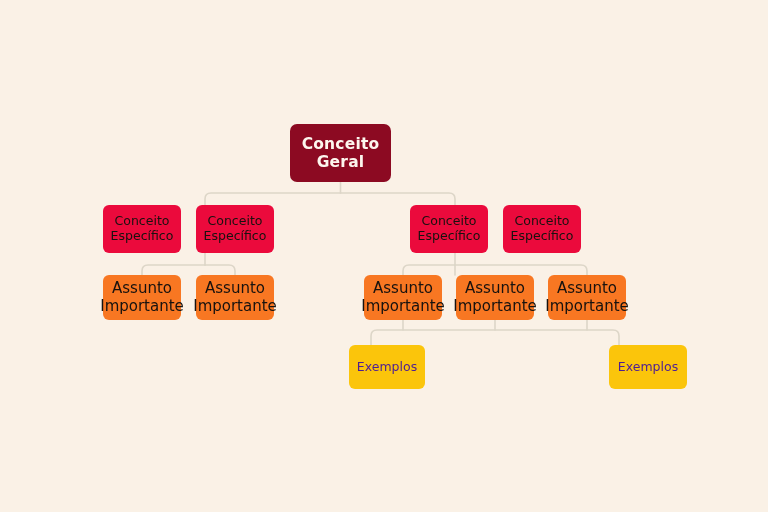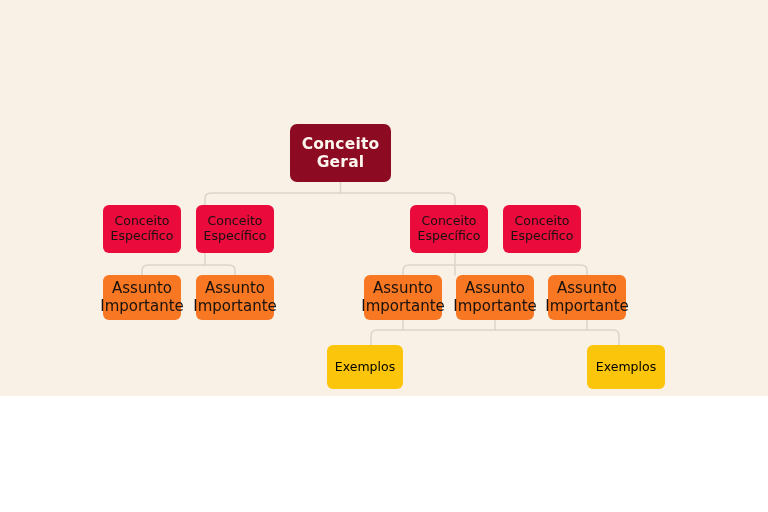--- a/index.html
+++ b/index.html
@@ -8,21 +8,21 @@
   }
   body {
     width: 768px;
     height: 512px;
     overflow: hidden;
     font-family: "DejaVu Sans", sans-serif;
   }
   #canvas {
     position: relative;
     width: 768px;
-    height: 396px;
+    height: 512px;
     background: #faf1e6;
   }
   #edges {
     position: absolute;
     left: 0;
     top: 0;
     width: 768px;
     height: 512px;
   }
   .node {
@@ -50,22 +50,23 @@
     color: #17120f;
     font-size: 12.5px;
   }
   .node.topic {
     background: #f87722;
     color: #17120f;
     font-size: 15px;
   }
   .node.example {
     background: #fbc50b;
-    color: #000000;
+    color: #4c1d95;
     font-size: 12.5px;
+    margin-left: 22px;
   }
 </style>
 </head>
 <body>
 
 <div id="canvas">
 
   <svg id="edges" viewBox="0 0 768 512" width="768" height="512" fill="none" stroke="#ddd6c8" stroke-width="1.6" stroke-linecap="round" stroke-linejoin="round">
 
     <path d="M340.5,182 L340.5,193"></path>

